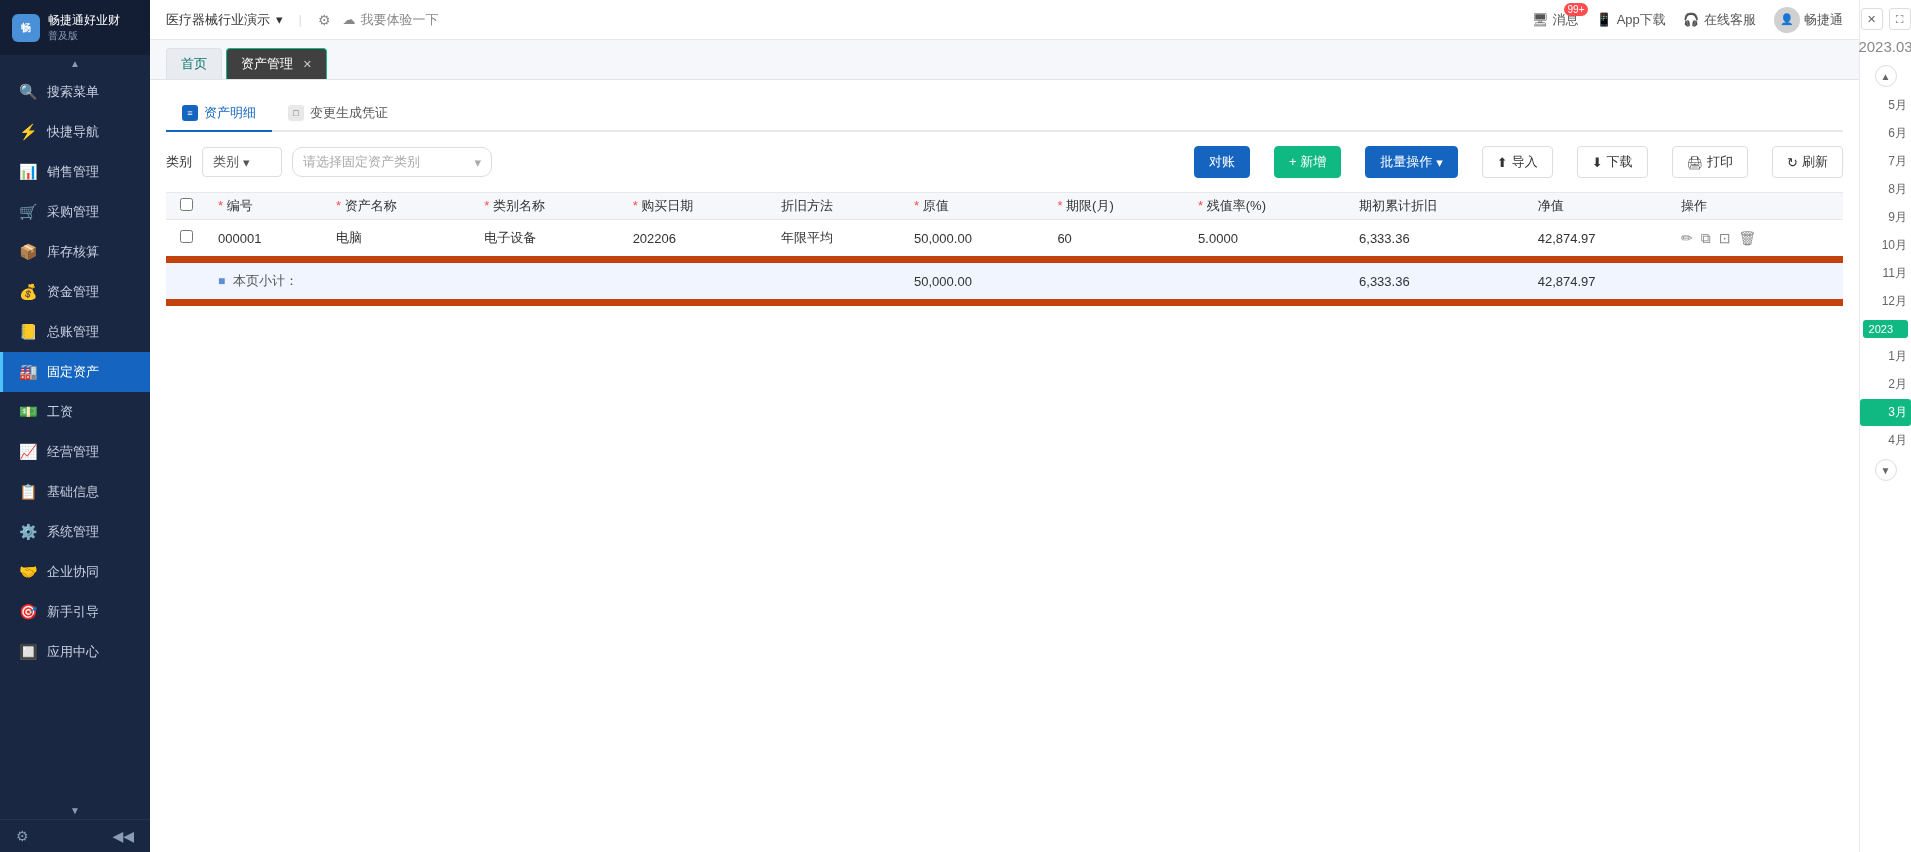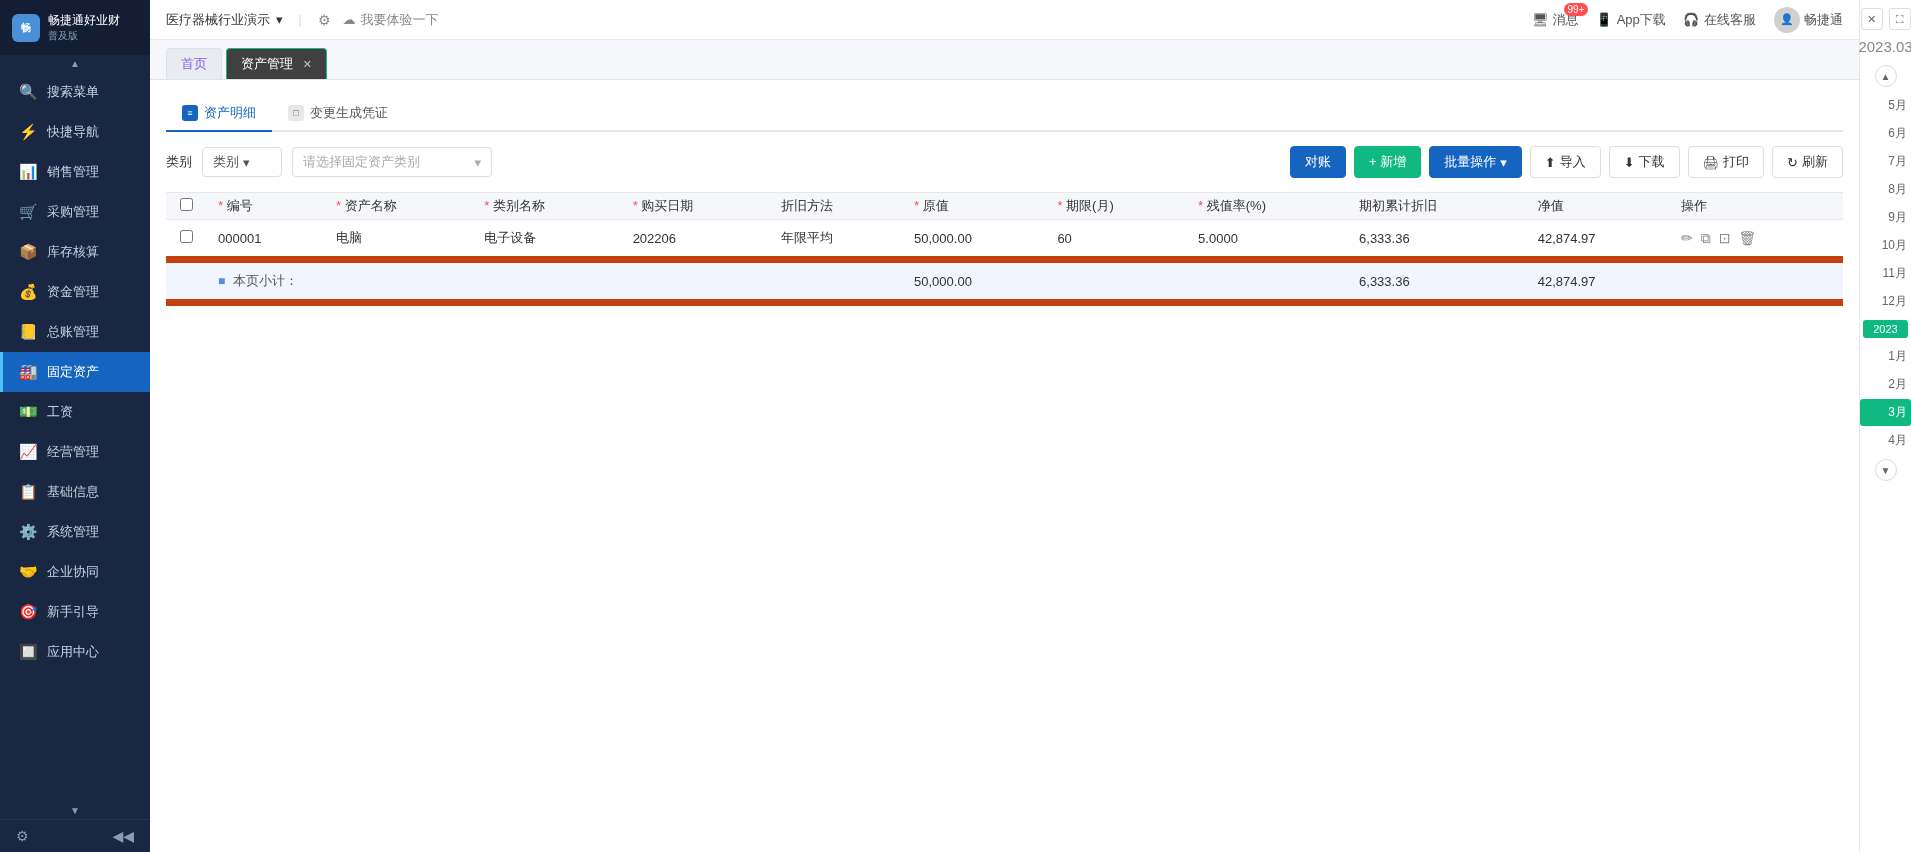--- a/index.html
+++ b/index.html
@@ -131,21 +131,21 @@
       padding: 8px 16px 0;
       display: flex; align-items: flex-end; gap: 4px;
       border-bottom: 1px solid #e0e3e8;
       flex-shrink: 0;
     }
     .tab {
       padding: 6px 14px;
       border-radius: 4px 4px 0 0;
       cursor: pointer;
       font-size: 13px;
-      color: #8b5cf6;
+      color: #0f766e;
       background: #e8ebf0;
       border: 1px solid #dde1e8;
       border-bottom: none;
     }
     .tab.active {
       background: #404040;
       color: #fff;
       border-color: #10b981;
     }
     .tab-close { margin-left: 6px; font-size: 11px; opacity: 0.7; }
@@ -186,21 +186,21 @@
     .sub-tab-icon.secondary {
       background: #e8e8e8; color: #666;
     }
 
     
     .toolbar {
       display: flex; align-items: center; gap: 10px;
       margin-bottom: 14px; flex-wrap: wrap;
     }
     .toolbar-left { display: flex; align-items: center; gap: 10px; flex: 1; }
-    .toolbar-right { display: flex; align-items: center; gap: 8px; }
+    .toolbar-right { display: flex; align-items: center; gap: 24px; }
 
     .btn {
       padding: 6px 14px;
       border-radius: 4px;
       cursor: pointer;
       font-size: 13px;
       border: 1px solid #ddd;
       background: #fff;
       color: #333;
       display: flex; align-items: center; gap: 4px;
@@ -216,21 +216,21 @@
       border-radius: 4px;
       padding: 5px 10px;
       background: #fff;
       cursor: pointer;
       font-size: 13px; color: #555;
       min-width: 80px;
     }
     .filter-input {
       display: flex; align-items: center; gap: 4px;
       border: 1px solid #ddd;
-      border-radius: 4px;
+      border-radius: 10px;
       padding: 5px 10px;
       background: #fff;
       cursor: pointer;
       font-size: 13px; color: #aaa;
       min-width: 200px;
     }
 
     
     .table-wrap { overflow: auto; }
     table {
@@ -590,20 +590,20 @@
   <div class="timeline">
     <div class="timeline-scroll-btn">▲</div>
     <div class="timeline-item">5月</div>
     <div class="timeline-item">6月</div>
     <div class="timeline-item">7月</div>
     <div class="timeline-item">8月</div>
     <div class="timeline-item">9月</div>
     <div class="timeline-item">10月</div>
     <div class="timeline-item">11月</div>
     <div class="timeline-item">12月</div>
-    <div style="background:#10b981;color:#fff;border-radius:3px;font-size:11px;padding:3px 6px;margin:4px auto;cursor:pointer;width:90%;text-align:center;">2023</div>
+    <div style="background:#10b981;color:#fff;border-radius:3px;font-size:11px;padding:3px 6px;margin:4px auto;cursor:pointer;width:90%;text-align:left;">2023</div>
     <div class="timeline-item">1月</div>
     <div class="timeline-item">2月</div>
     <div class="timeline-item current">3月</div>
     <div class="timeline-item">4月</div>
     <div class="timeline-scroll-btn">▼</div>
   </div>
 </div>
 
 </body></html>

